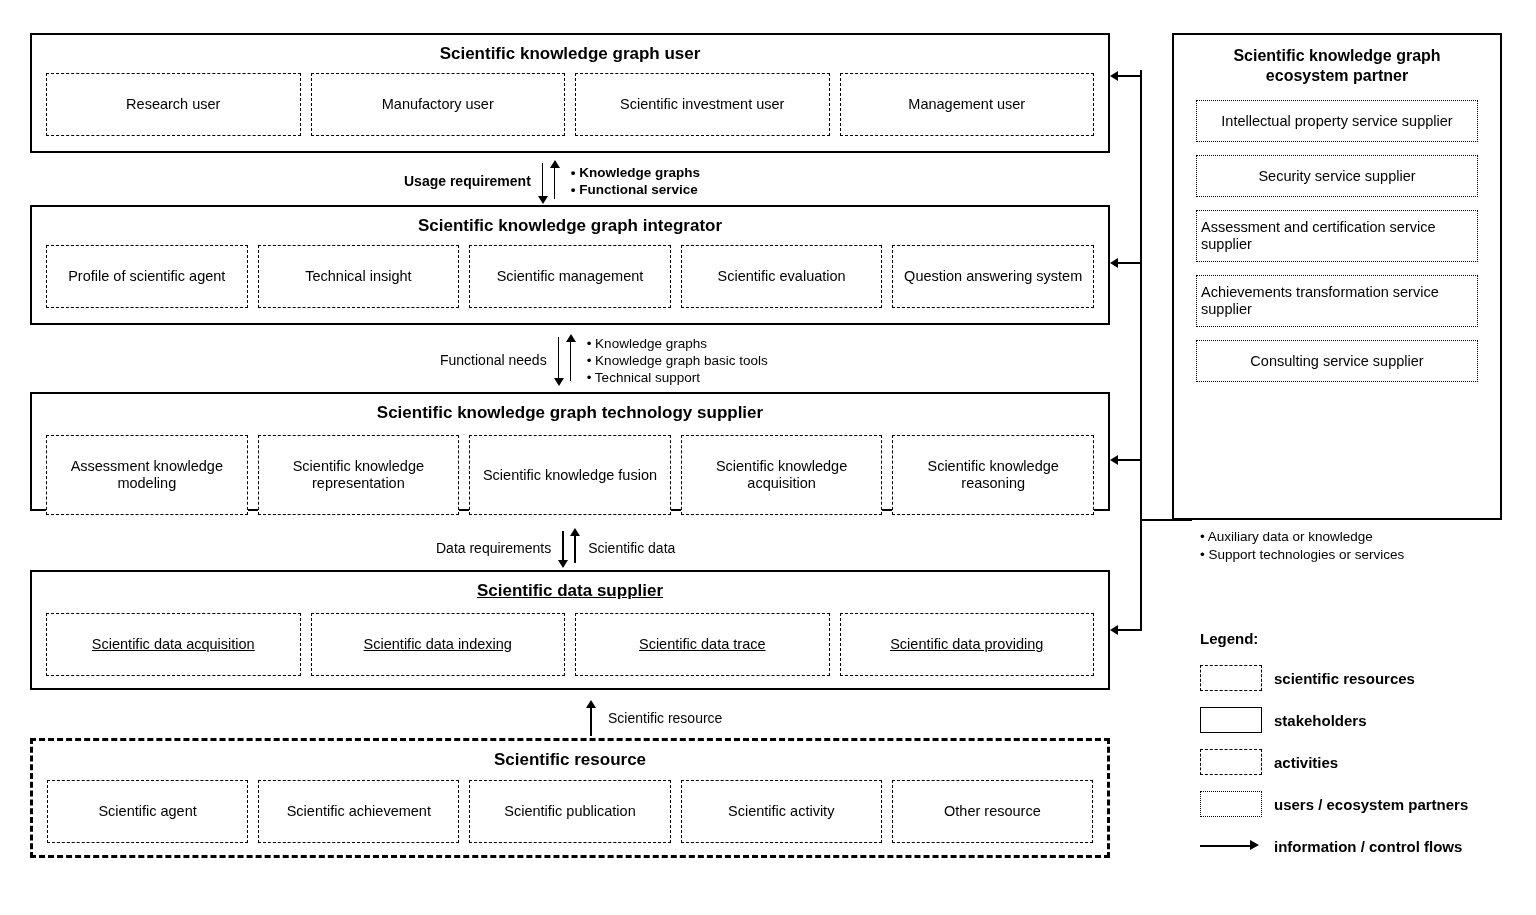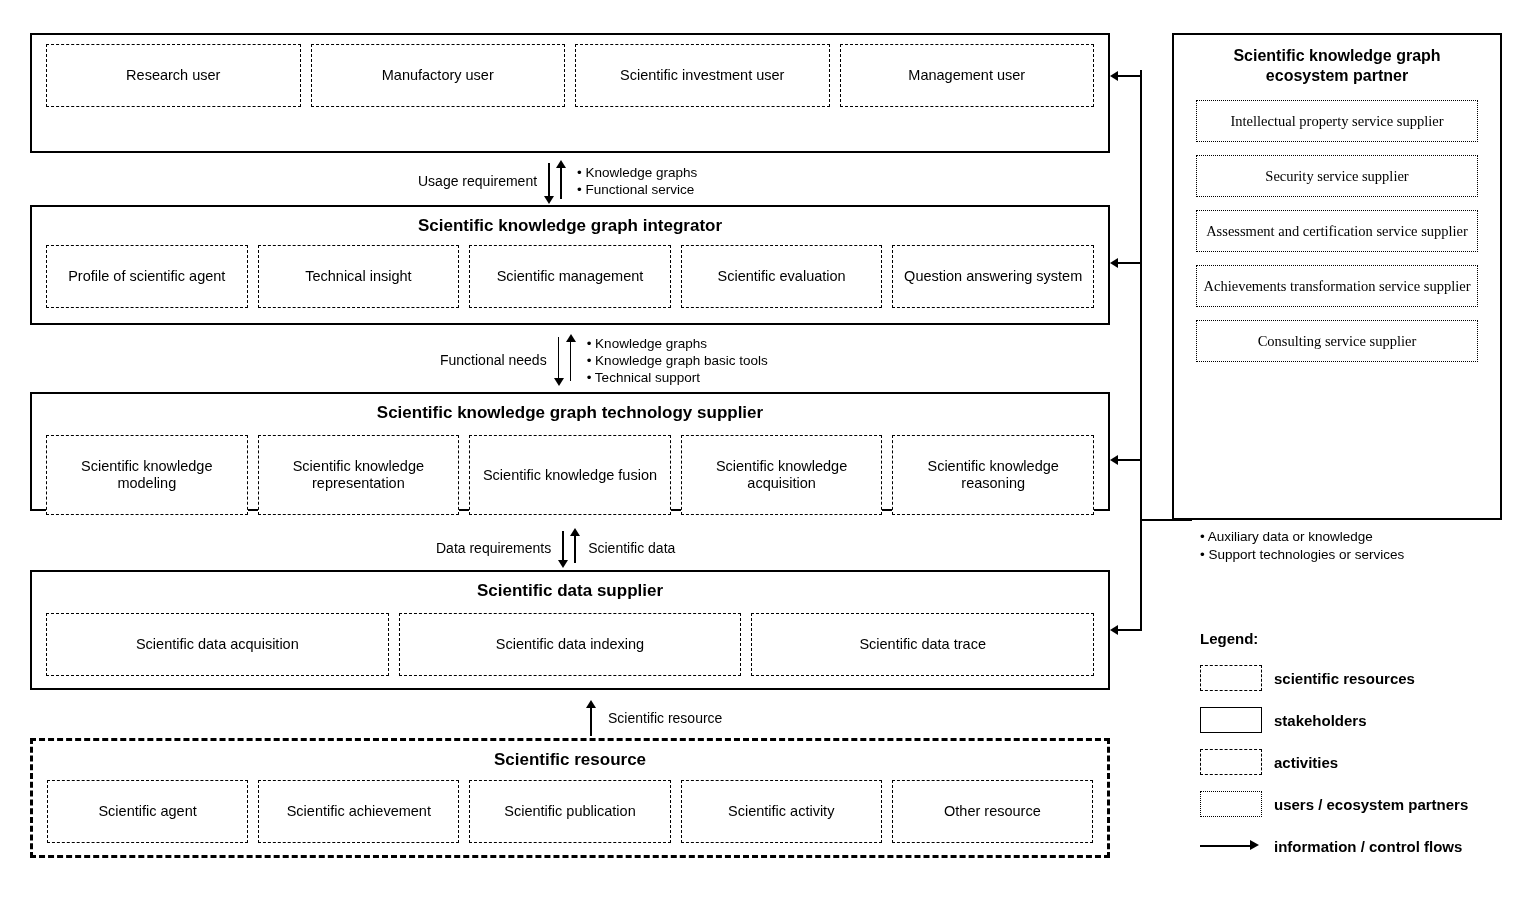--- a/index.html
+++ b/index.html
@@ -59,21 +59,21 @@
   }
   .dashdot {
     border: 1.6px dashed #000;
     border-style: dashed;
   }
 
   
   #user-layer   { left: 30px;  top: 33px;  width: 1080px; height: 120px; }
   #integrator-layer { left: 30px; top: 205px; width: 1080px; height: 120px; }
   #tech-layer   { left: 30px;  top: 392px; width: 1080px; height: 119px; }
-  #data-layer   { left: 30px;  top: 570px; width: 1080px; height: 120px; }
+  #data-layer   { left: 30px;  top: 570px; width: 1080px; height: 120px; text-decoration: underline; }
   #resource-layer {
     left: 30px; top: 738px; width: 1080px; height: 120px;
     border: 3px dashed #000;
   }
   #partner-layer { left: 1172px; top: 33px; width: 330px; height: 487px; }
 
   .partner-title {
     text-align: center;
     font-weight: bold;
     font-size: 16px;
@@ -90,21 +90,20 @@
     border: 1.6px dotted #000;
     text-align: left;
     font-size: 14.5px;
     line-height: 17px;
     padding: 8px 4px;
     min-height: 24px;
     display: flex;
     align-items: center;
     justify-content: center;
     background: #fff;
-    font-family: Liberation Serif, serif;
   }
 
   
   .conn {
     position: absolute;
     display: flex;
     align-items: center;
     font-size: 14px;
     line-height: 17px;
   }
@@ -158,29 +157,30 @@
     line-height: 18px;
     white-space: nowrap;
   }
 </style>
 </head>
 <body>
 
 <div id="canvas">
 
   <div class="layer" id="user-layer">
+    <div class="layer-title">Scientific knowledge graph user</div>
     <div class="chip-row">
       <div class="chip dashdot">Research user</div>
       <div class="chip dashdot">Manufactory user</div>
       <div class="chip dashdot">Scientific investment user</div>
       <div class="chip dashdot">Management user</div>
     </div>
   </div>
 
-  <div class="conn" style="left: 418px; top: 160px;">
+  <div class="conn" style="left: 404px; top: 160px; font-weight: bold;">
     <span class="left-label">Usage requirement</span>
     <span class="arrow-pair">
       <span class="vline" style="left: 5px; top: 3px; height: 36px;"></span>
       <span class="ah-down" style="left: 1px; top: 36px;"></span>
       <span class="vline" style="left: 17px; top: 3px; height: 36px;"></span>
       <span class="ah-up" style="left: 13px; top: 0px;"></span>
     </span>
     <span class="bullets">
       <div>• Knowledge graphs</div>
       <div>• Functional service</div>
@@ -209,21 +209,21 @@
     <span class="bullets">
       <div>• Knowledge graphs</div>
       <div>• Knowledge graph basic tools</div>
       <div>• Technical support</div>
     </span>
   </div>
 
   <div class="layer" id="tech-layer">
     <div class="layer-title">Scientific knowledge graph technology supplier</div>
     <div class="chip-row" style="margin-top: 12px;">
-      <div class="chip dashed">Scientific knowledge modeling</div>
+      <div class="chip dashed">Assessment knowledge modeling</div>
       <div class="chip dashed">Scientific knowledge representation</div>
       <div class="chip dashed">Scientific knowledge fusion</div>
       <div class="chip dashed">Scientific knowledge acquisition</div>
       <div class="chip dashed">Scientific knowledge reasoning</div>
     </div>
   </div>
 
   <div class="conn" style="left: 436px; top: 528px;">
     <span class="left-label">Data requirements</span>
     <span class="arrow-pair" style="height: 40px;">
@@ -234,20 +234,21 @@
     </span>
     <span class="right-label">Scientific data</span>
   </div>
 
   <div class="layer" id="data-layer">
     <div class="layer-title">Scientific data supplier</div>
     <div class="chip-row" style="margin-top: 12px;">
       <div class="chip dashed">Scientific data acquisition</div>
       <div class="chip dashed">Scientific data indexing</div>
       <div class="chip dashed">Scientific data trace</div>
+      <div class="chip dashed">Scientific data providing</div>
     </div>
   </div>
 
   <div class="conn" style="left: 585px; top: 700px;">
     <span class="arrow-pair" style="width: 16px; height: 36px;">
       <span class="vline" style="left: 5px; top: 4px; height: 32px;"></span>
       <span class="ah-up" style="left: 1px; top: 0px;"></span>
     </span>
     <span class="right-label">Scientific resource</span>
   </div>

